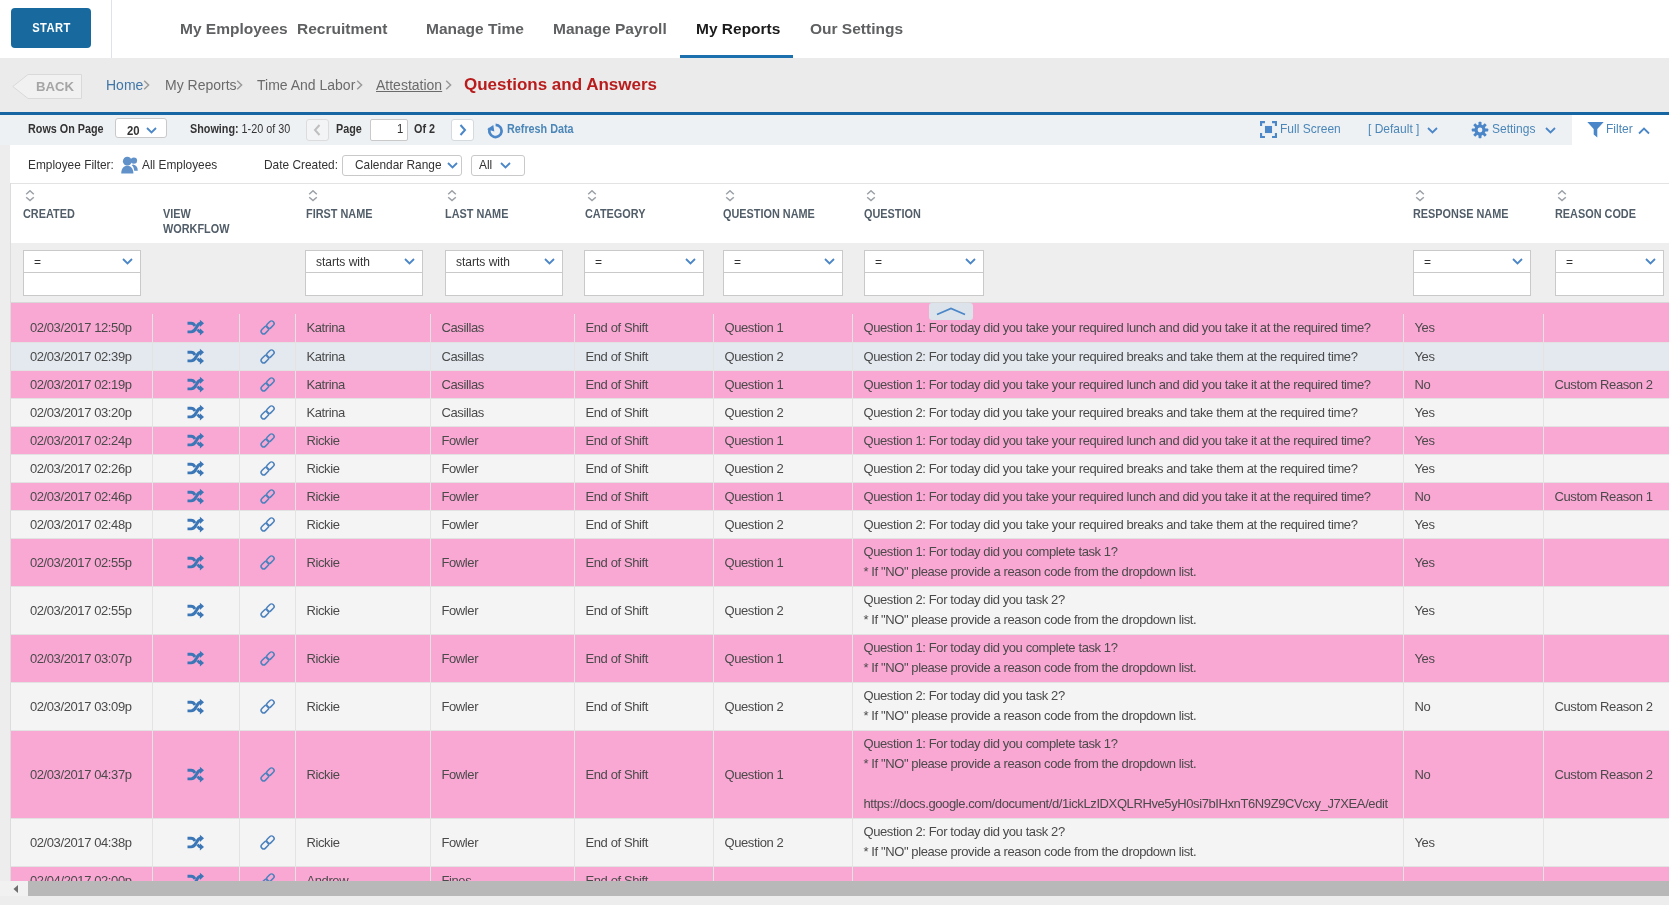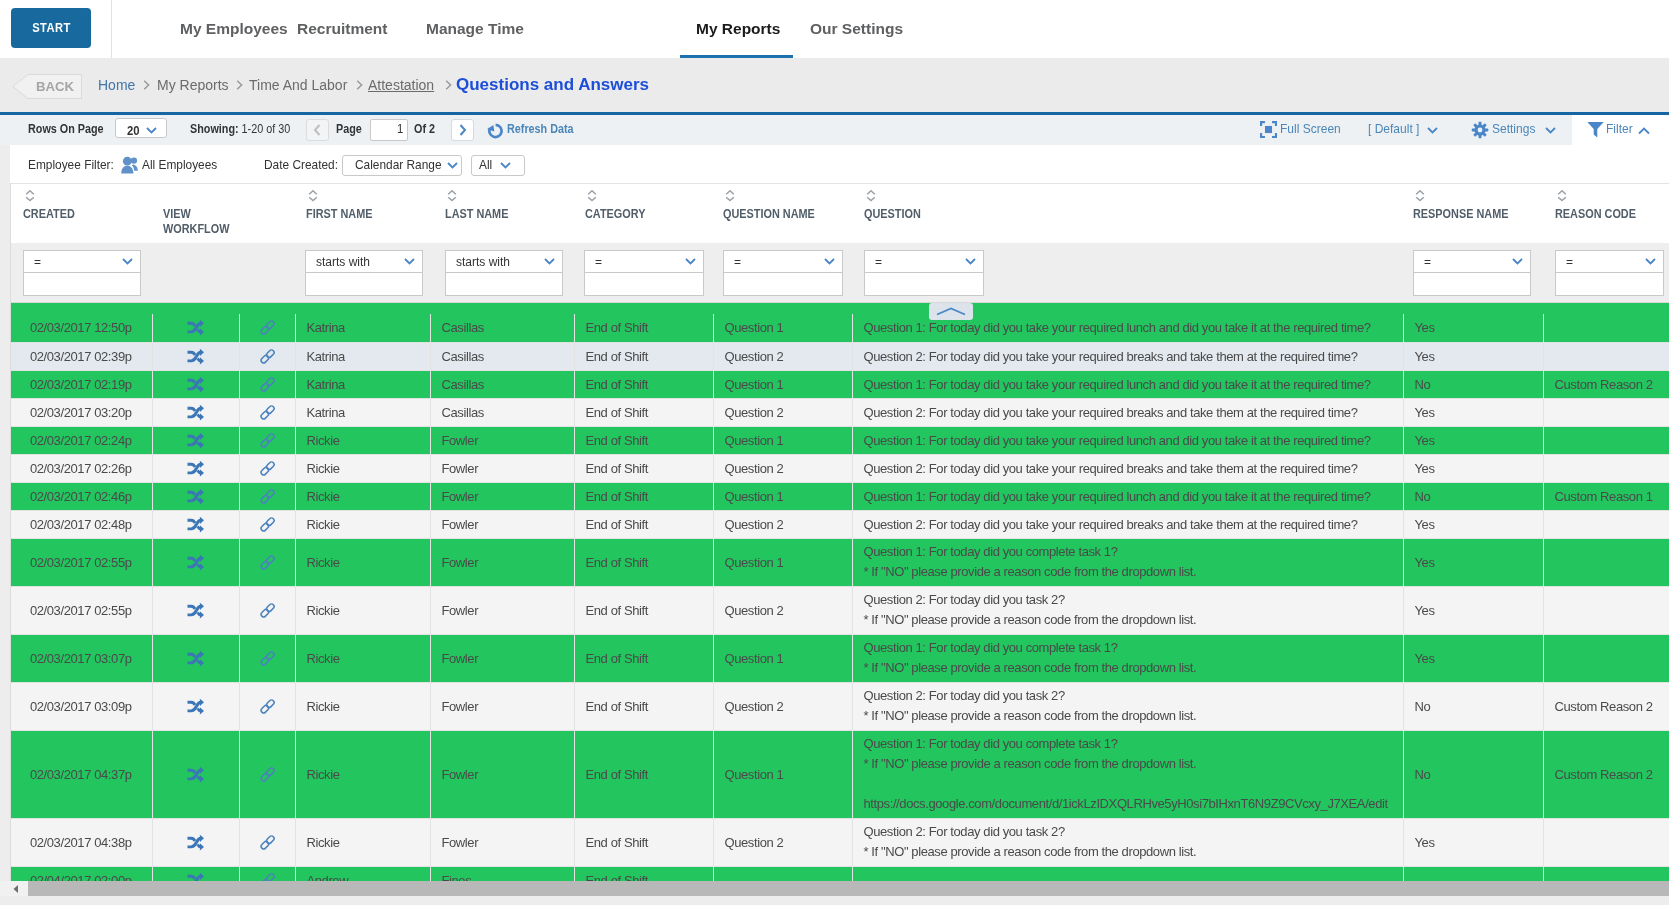--- a/index.html
+++ b/index.html
@@ -15,21 +15,21 @@
   text-align:center; line-height:40px; letter-spacing:0.5px; }
 #start-btn span { display:inline-block; transform:scaleX(0.86); }
 #nav-sep { position:absolute; left:111px; top:0; width:1px; height:58px; background:#dde3e8; }
 .navitem { position:absolute; top:0; height:58px; line-height:58px; font-size:15.5px;
   font-weight:bold; color:#5f6062; white-space:nowrap; }
 .navitem.active { color:#1b1b1b; }
 #nav-underline { position:absolute; left:680px; top:55px; width:113px; height:3px; background:#1c70ad; }
 
 
 #crumb { position:absolute; left:0; top:58px; width:1669px; height:54px; background:#ebebeb; }
-.crumbtxt { position:absolute; top:58px; height:46px; line-height:54px; font-size:14px; color:#6b6b6b; white-space:nowrap; }
+.crumbtxt { position:absolute; top:58px; height:46px; line-height:54px; font-size:14px; color:#6b6b6b; white-space:nowrap;margin-left:8px; }
 
 
 #toolbar1 { position:absolute; left:0; top:112px; width:1669px; height:33px;
   background:#eef1f4; border-top:3px solid #1566a2; }
 #toolbar2 { position:absolute; left:0; top:145px; width:1669px; height:38px; background:#fff; }
 .tb { position:absolute; font-size:13.5px; color:#333; white-space:nowrap;
   transform:scaleX(0.84); transform-origin:0 50%; }
 .tbb { font-weight:bold; transform:scaleX(0.80); }
 .tb2 { transform:scaleX(0.88); }
 .tbr { transform:scaleX(0.89); }
@@ -37,21 +37,21 @@
 .selbox { position:absolute; background:#fff; border:1px solid #c9c9c9; border-radius:3px; }
 
 
 #gridhead { position:absolute; left:0; top:183px; width:1669px; height:60px; background:#fff; border-top:1px solid #e3e3e3;}
 #filterrow { position:absolute; left:0; top:243px; width:1669px; height:60px; background:#eeeeee; border-bottom:1px solid #d8d8d8;}
 #gutter { position:absolute; left:0; top:145px; width:10px; height:751px; background:#ededed; }
 .hlabel { position:absolute; font-size:12.5px; font-weight:bold; color:#515d68; white-space:nowrap; transform:scaleX(0.87); transform-origin:0 0; }
 .fsel { position:absolute; height:22px; background:#fff; border:1px solid #c9c9c9; border-bottom:none; font-size:12px; color:#333; line-height:22px; padding-left:10px; }
 .finp { position:absolute; height:24px; background:#fff; border:1px solid #c9c9c9; }
 
-#tablewrap { position:absolute; left:10px; top:303px; width:1659px; height:578px; overflow:hidden; background:#22c55e; }
+#tablewrap { position:absolute; left:10px; top:303px; width:1659px; height:578px; overflow:hidden; background:#f9a8d4; }
 table { border-collapse:collapse; table-layout:fixed; width:1659px; margin-top:11px; }
 td { font-size:13px; letter-spacing:-0.4px; color:#4a4a4a; border-left:1px solid #e3e3e3; border-top:1px solid #e2e2e2;
   padding:0 0 0 11px; vertical-align:middle; overflow:hidden; white-space:nowrap; }
 td:first-child { border-left:none; text-align:center; padding:0; }
 tr.g { background:#f4f4f4; }
 tr:first-child td { border-top:none; }
 tr.sel { background:#e3e9ef; }
 td.ic { text-align:center; padding:0; }
 .q2 { line-height:20px; }
 
@@ -89,20 +89,21 @@
 </g>
 </defs>
 </svg>
 
 <div id="nav"></div>
 <div id="start-btn"><span>START</span></div>
 <div id="nav-sep"></div>
 <div class="navitem" style="left:172px;margin-left:8px;">My Employees</div>
 <div class="navitem" style="left:297px;">Recruitment</div>
 <div class="navitem" style="left:426px;">Manage Time</div>
+<div class="navitem" style="left:553px;">Manage Payroll</div>
 <div class="navitem active" style="left:696px;">My Reports</div>
 <div class="navitem" style="left:810px;">Our Settings</div>
 <div id="nav-underline"></div>
 
 <div id="crumb"></div>
 <svg class="abs" style="left:12px; top:74px;" width="70" height="25" viewBox="0 0 70 25">
   <polygon points="16,0.5 69.5,0.5 69.5,24.5 16,24.5 0.8,12.5" fill="#f1f1f1" stroke="#d9d9d9" stroke-width="1"></polygon>
   <text x="24" y="17" font-size="12.5" font-weight="bold" fill="#a5a5a5" textLength="38" lengthAdjust="spacingAndGlyphs">BACK</text>
 </svg>
 <div class="crumbtxt" style="left:98px; color:#4176a8;">Home</div>
@@ -114,21 +115,21 @@
       <path d="M1.2 0.8 L5.6 5 L1.2 9.2" fill="none" stroke="#9a9a9a" stroke-width="1.5"></path>
     </svg>
 <div class="crumbtxt" style="left:249px;">Time And Labor</div>
 <svg class="abs" style="left:356px; top:80px;" width="7" height="10" viewBox="0 0 7 10">
       <path d="M1.2 0.8 L5.6 5 L1.2 9.2" fill="none" stroke="#9a9a9a" stroke-width="1.5"></path>
     </svg>
 <div class="crumbtxt" style="left:368px;text-decoration:underline;">Attestation</div>
 <svg class="abs" style="left:445px; top:80px;" width="7" height="10" viewBox="0 0 7 10">
       <path d="M1.2 0.8 L5.6 5 L1.2 9.2" fill="none" stroke="#9a9a9a" stroke-width="1.5"></path>
     </svg>
-<div class="crumbtxt" style="left:456px; font-size:17px; font-weight:bold; color:#1d4ed8;">Questions and Answers</div>
+<div class="crumbtxt" style="left:456px; font-size:17px; font-weight:bold; color:#b91c1c;">Questions and Answers</div>
 
 <div id="toolbar1"></div>
 <div class="tb tbb" style="left:28px; top:121px;">Rows On Page</div>
 <div class="selbox" style="left:115px; top:118px; width:52px; height:20px;"></div>
 <div class="tb" style="left:127px; top:123px; font-weight:bold;">20</div>
 <div class="tb tbb" style="left:190px; top:121px;">Showing: <span style="font-weight:normal;">1-20 of 30</span></div>
 <div class="selbox" style="left:306px; top:119px; width:23px; height:22px; border-color:#dcdcdc; background:#f2f4f6;"></div>
 <div class="tb tbb" style="left:336px; top:121px;">Page</div>
 <div class="selbox" style="left:370px; top:119px; width:38px; height:22px; border-radius:2px;"></div>
 <div class="tb" style="left:397px; top:121px;">1</div>

